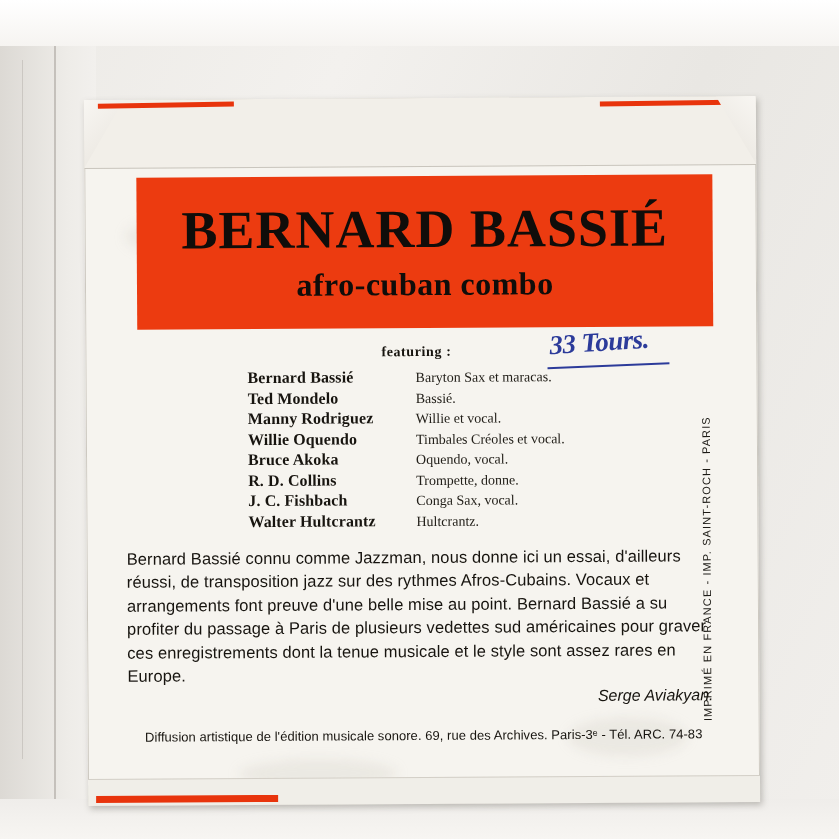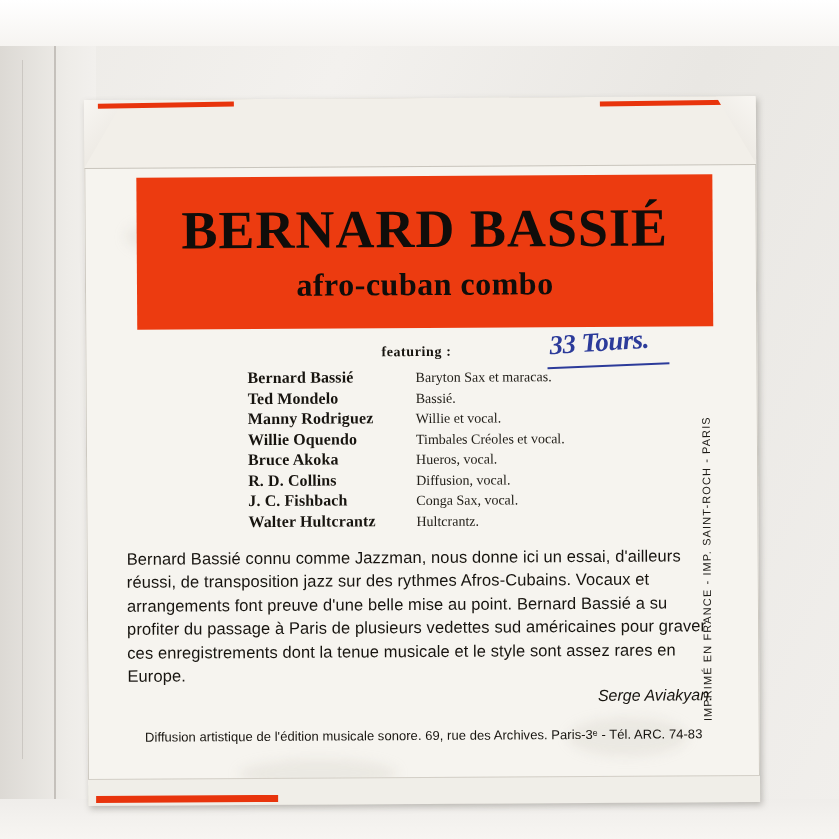--- a/index.html
+++ b/index.html
@@ -323,25 +323,25 @@
         <div class="credit-row">
           <div class="credit-name">Manny Rodriguez</div>
           <div class="credit-role">Willie et vocal.</div>
         </div>
         <div class="credit-row">
           <div class="credit-name">Willie Oquendo</div>
           <div class="credit-role">Timbales Créoles et vocal.</div>
         </div>
         <div class="credit-row">
           <div class="credit-name">Bruce Akoka</div>
-          <div class="credit-role">Hueros, vocal.</div>
+          <div class="credit-role">Oquendo, vocal.</div>
         </div>
         <div class="credit-row">
           <div class="credit-name">R. D. Collins</div>
-          <div class="credit-role">Diffusion, vocal.</div>
+          <div class="credit-role">Trompette, donne.</div>
         </div>
         <div class="credit-row">
           <div class="credit-name">J. C. Fishbach</div>
           <div class="credit-role">Conga Sax, vocal.</div>
         </div>
         <div class="credit-row">
           <div class="credit-name">Walter Hultcrantz</div>
           <div class="credit-role">Hultcrantz.</div>
         </div>
       </div>

